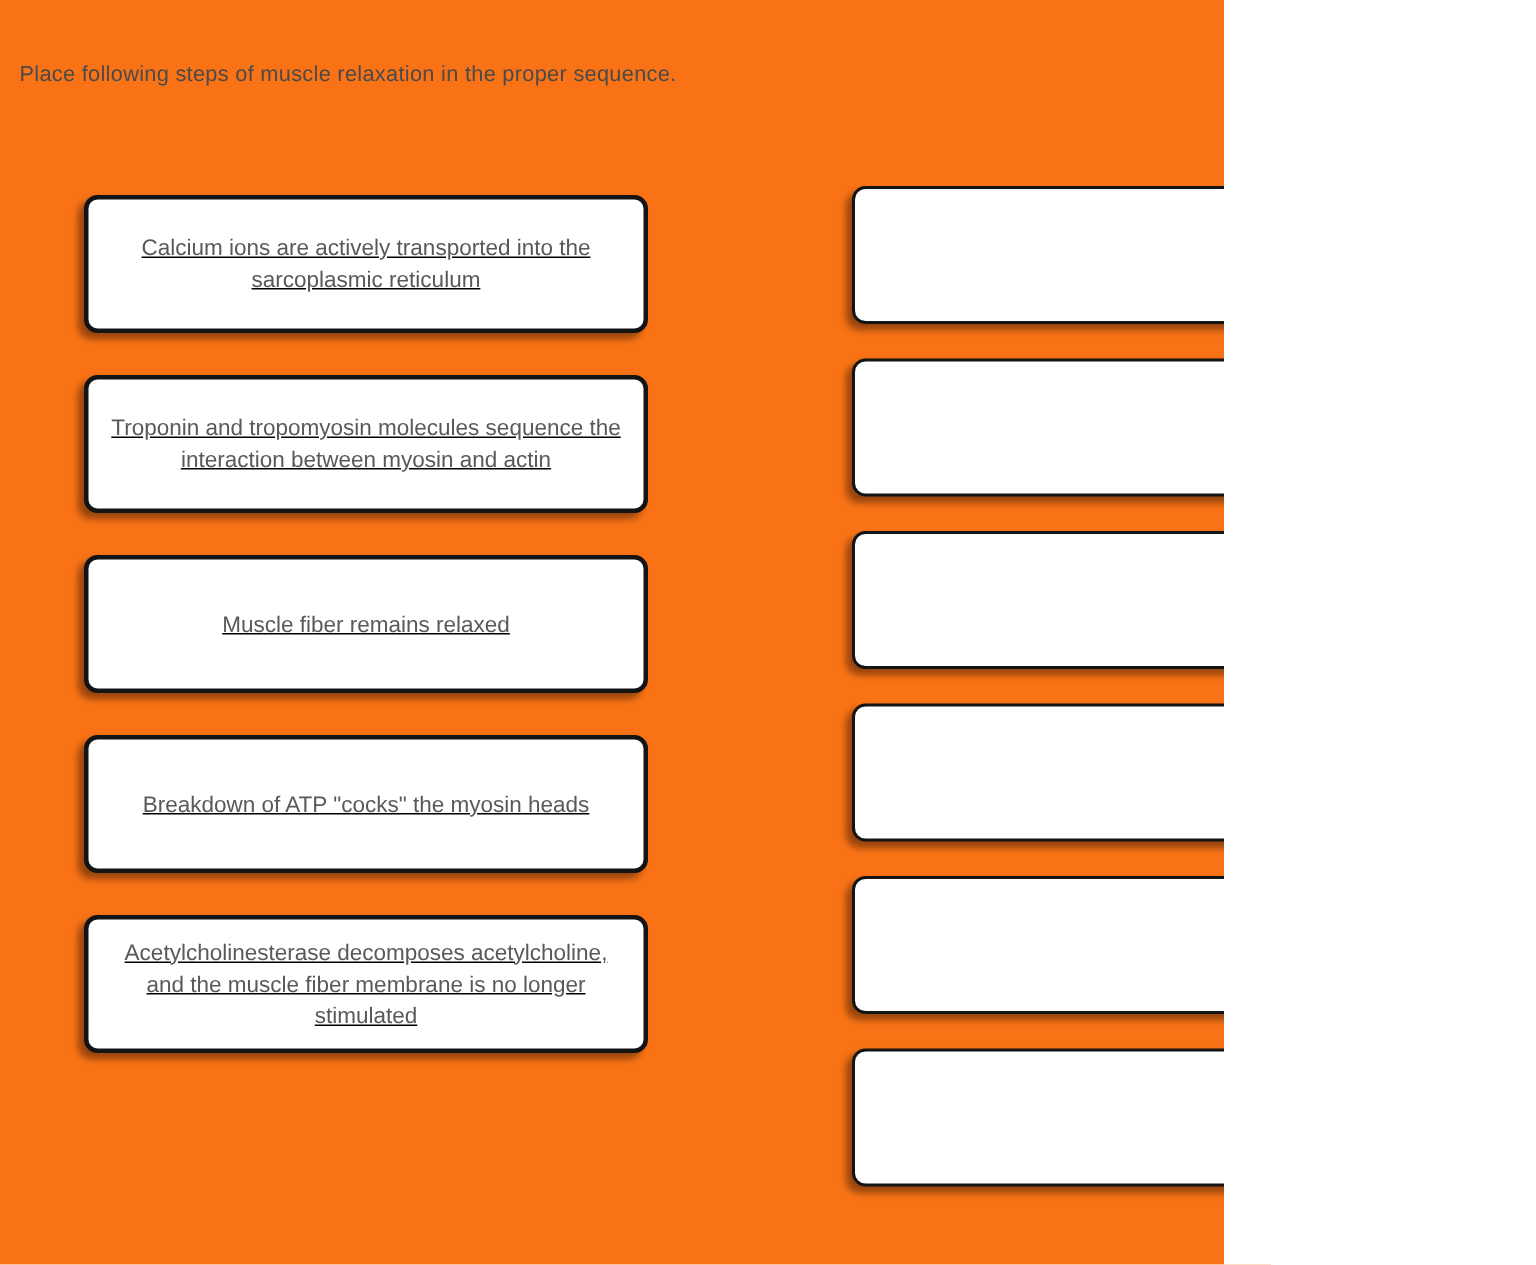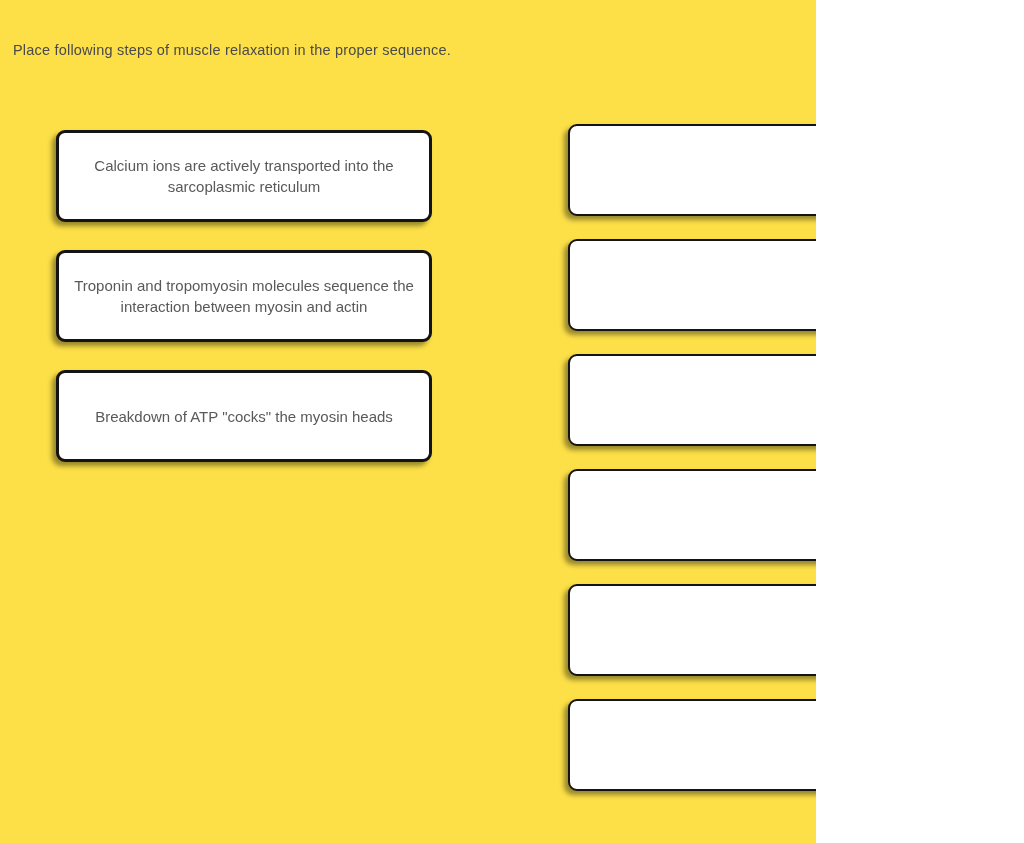--- a/index.html
+++ b/index.html
@@ -5,41 +5,42 @@
   html, body {
     margin: 0;
     padding: 0;
     background: #ffffff;
     font-family: "Liberation Sans", sans-serif;
   }
   .screen {
     position: relative;
     width: 816px;
     height: 843px;
-    background: #fde047;
+    background: #f97316;
     overflow: hidden;
   }
   .prompt {
     position: absolute;
     left: 13px;
     top: 42px;
     font-size: 14.5px;
     color: #4a4a4a;
     letter-spacing: 0.2px;
   }
   .column {
     position: absolute;
     display: flex;
     flex-direction: column;
   }
   .source-column {
     left: 56px;
     top: 130px;
     width: 376px;
     gap: 28px;
+    text-decoration: underline;
   }
   .answer-column {
     left: 568px;
     top: 124px;
     width: 384px;
     gap: 23px;
   }
   .card, .slot {
     box-sizing: border-box;
     height: 92px;
@@ -66,21 +67,23 @@
 </head>
 <body>
 
 <div class="screen">
 
   <div class="prompt">Place following steps of muscle relaxation in the proper sequence.</div>
 
   <div class="column source-column">
     <div class="card">Calcium ions are actively transported into the sarcoplasmic reticulum</div>
     <div class="card">Troponin and tropomyosin molecules sequence the interaction between myosin and actin</div>
+    <div class="card">Muscle fiber remains relaxed</div>
     <div class="card">Breakdown of ATP "cocks" the myosin heads</div>
+    <div class="card">Acetylcholinesterase decomposes acetylcholine, and the muscle fiber membrane is no longer stimulated</div>
   </div>
 
   <div class="column answer-column">
     <div class="slot"></div>
     <div class="slot"></div>
     <div class="slot"></div>
     <div class="slot"></div>
     <div class="slot"></div>
     <div class="slot"></div>
   </div>

